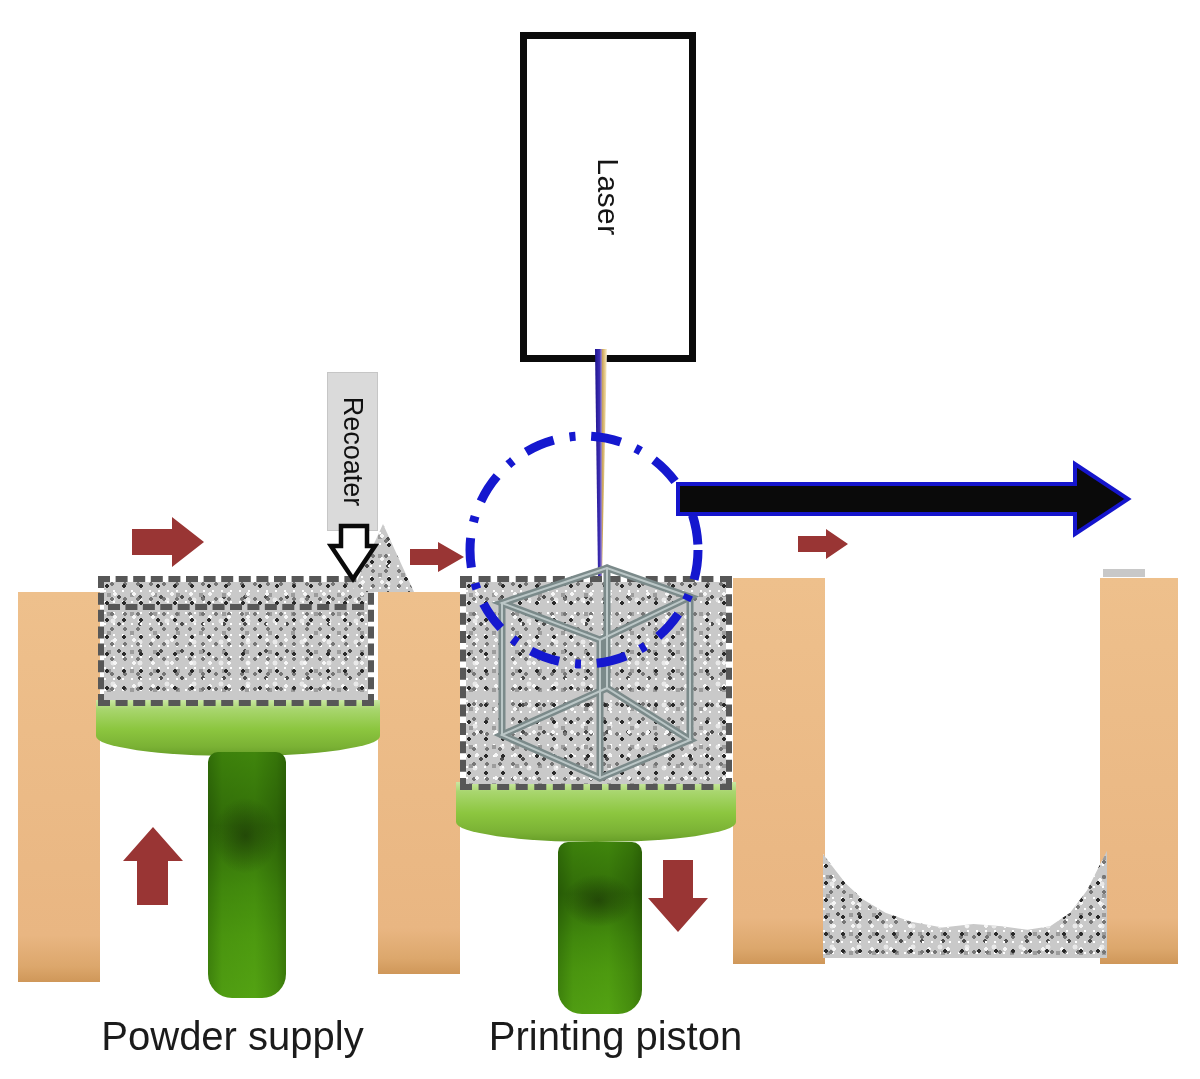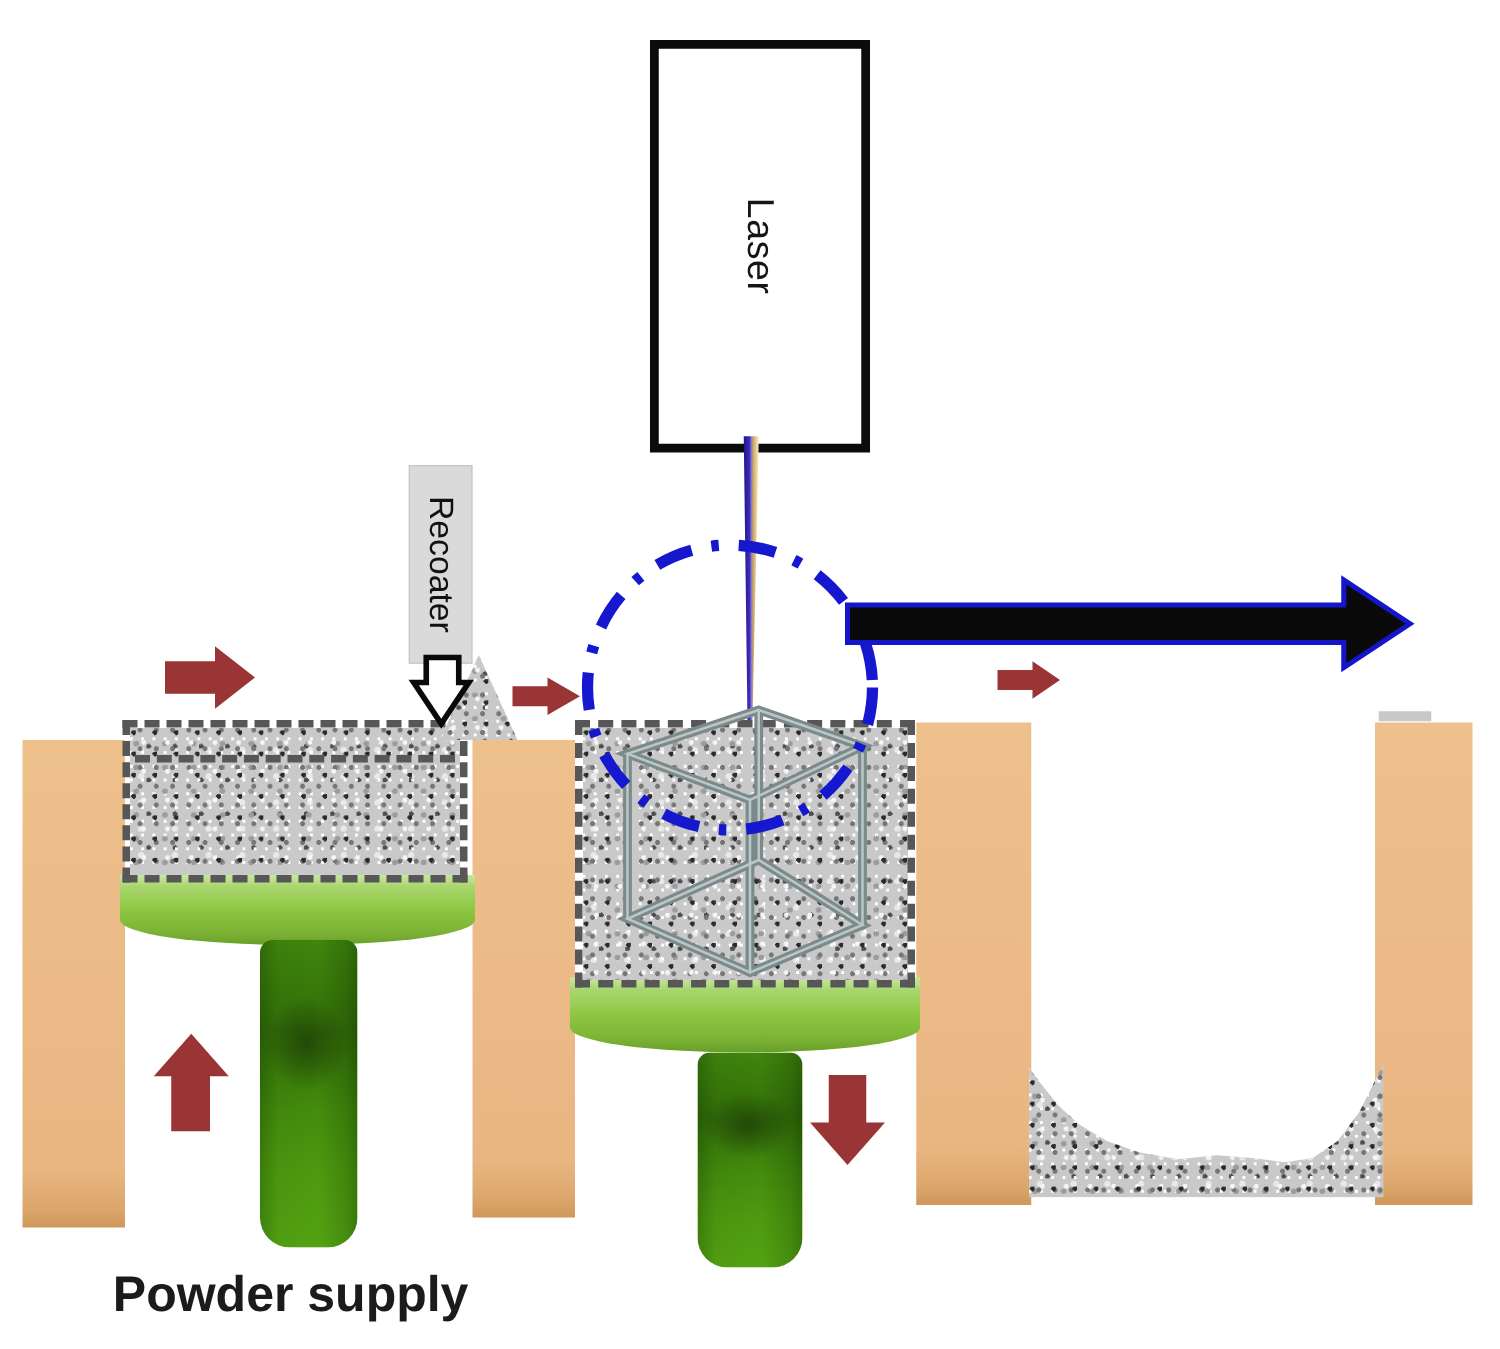--- a/index.html
+++ b/index.html
@@ -64,21 +64,21 @@
     background:#dadada;border:1px solid #c6c6c6;
     display:flex;align-items:center;justify-content:center;
   }
   .recoater-box span{
     transform:rotate(90deg);white-space:nowrap;
     font-size:27px;color:#111;
   }
   
   .caption{
     position:absolute;color:#1b1b1b;font-size:40px;
-    text-align:center;white-space:nowrap;font-weight:bold;
+    text-align:center;white-space:nowrap;
   }
   
   .pile{
     left:352px;top:524px;width:62px;height:68px;
     clip-path:polygon(50% 0,100% 100%,0 100%);
   }
   
   .heap{
     left:823px;top:845px;width:284px;height:113px;
     clip-path:polygon(0% 8%,3% 18%,8% 34%,14% 48%,22% 60%,31% 68%,42% 73%,53% 70%,
@@ -111,20 +111,21 @@
 
   <div class="abs laser-box">
     <span>Laser</span>
   </div>
 
   <div class="abs recoater-box">
     <span>Recoater</span>
   </div>
 
   <div class="caption" style="left:85px;top:1014px;width:295px;">Powder supply</div>
+  <div class="caption" style="left:468px;top:1014px;width:295px;">Printing piston</div>
 
   <svg class="overlay" width="1200" height="1079" viewBox="0 0 1200 1079">
     <defs>
       <linearGradient id="beamGrad" x1="0" y1="0" x2="1" y2="0">
         <stop offset="0" stop-color="#1d1490"></stop>
         <stop offset="0.38" stop-color="#3d2db2"></stop>
         <stop offset="0.52" stop-color="#8d7ad1"></stop>
         <stop offset="0.62" stop-color="#c9a55e"></stop>
         <stop offset="0.85" stop-color="#ecd394"></stop>
         <stop offset="1" stop-color="#f8efd8"></stop>

